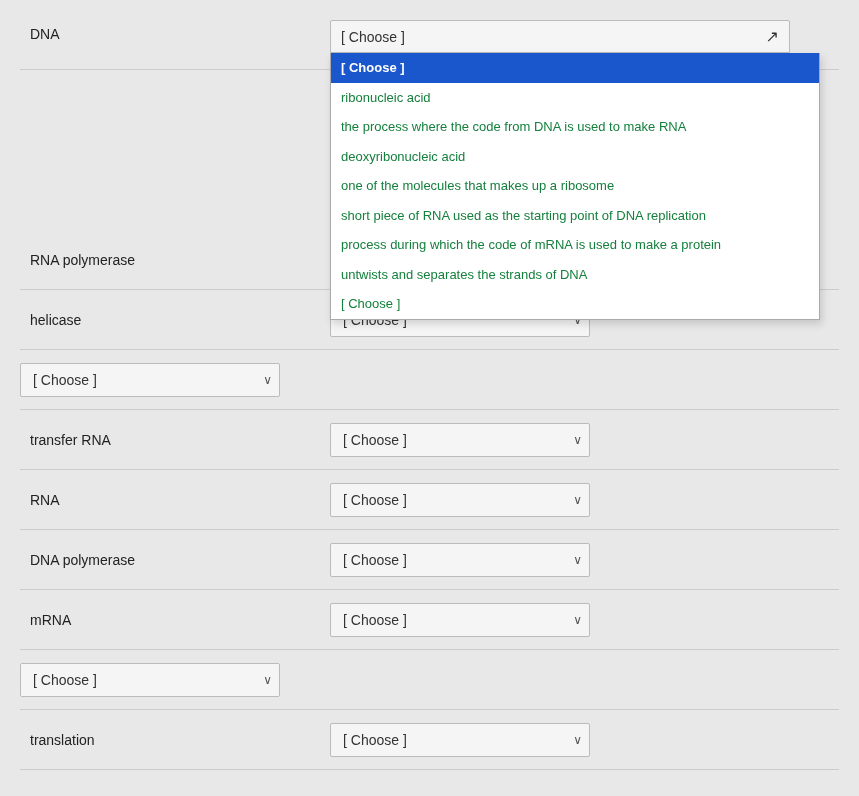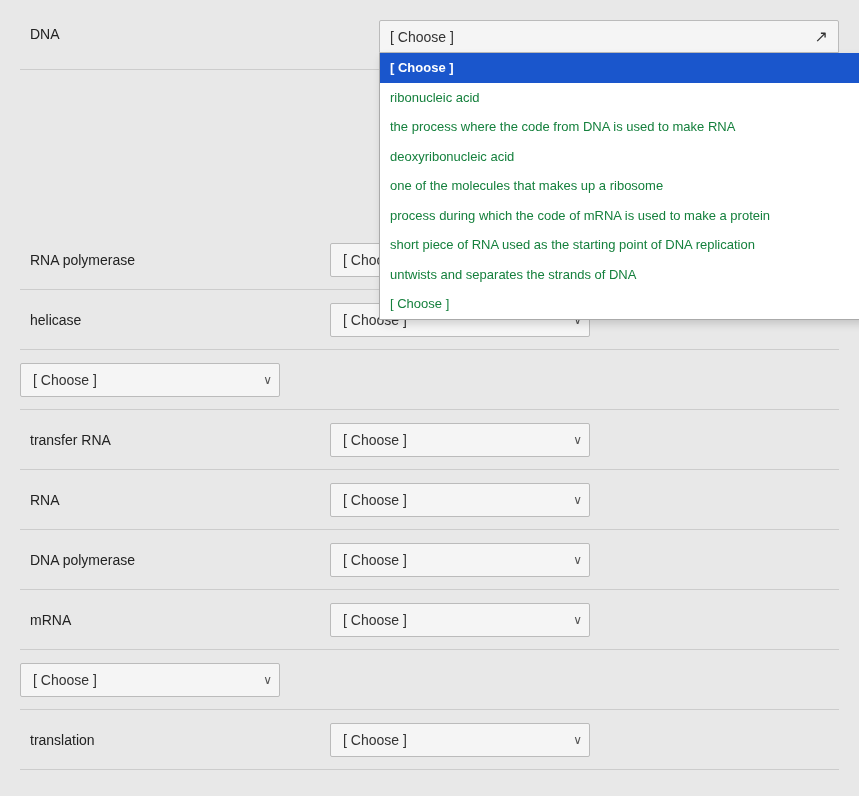--- a/index.html
+++ b/index.html
@@ -52,21 +52,20 @@
       top: 50%;
       transform: translateY(-50%);
       pointer-events: none;
       font-size: 12px;
       color: #555;
     }
     
     .first-row {
       align-items: flex-start;
       padding-top: 10px;
-      justify-content: space-between;
     }
     .first-row .row-label {
       padding-top: 6px;
     }
     .open-select-container {
       position: relative;
     }
     .open-select-trigger {
       display: flex;
       align-items: center;
@@ -120,22 +119,22 @@
       <div class="open-select-trigger">
         <span>[ Choose ]</span>
         <span class="cursor-icon">↗</span>
       </div>
       <div class="open-dropdown">
         <div class="dropdown-item selected">[ Choose ]</div>
         <div class="dropdown-item">ribonucleic acid</div>
         <div class="dropdown-item">the process where the code from DNA is used to make RNA</div>
         <div class="dropdown-item">deoxyribonucleic acid</div>
         <div class="dropdown-item">one of the molecules that makes up a ribosome</div>
+        <div class="dropdown-item">short piece of RNA used as the starting point of DNA replication</div>
         <div class="dropdown-item">process during which the code of mRNA is used to make a protein</div>
-        <div class="dropdown-item">short piece of RNA used as the starting point of DNA replication</div>
         <div class="dropdown-item">untwists and separates the strands of DNA</div>
         <div class="dropdown-item">[ Choose ]</div>
       </div>
     </div>
   </div>
 
   <div class="row" style="margin-top: 160px;">
     <div class="row-label">RNA polymerase</div>
     <div class="row-select-wrapper">
       <select class="row-select">

